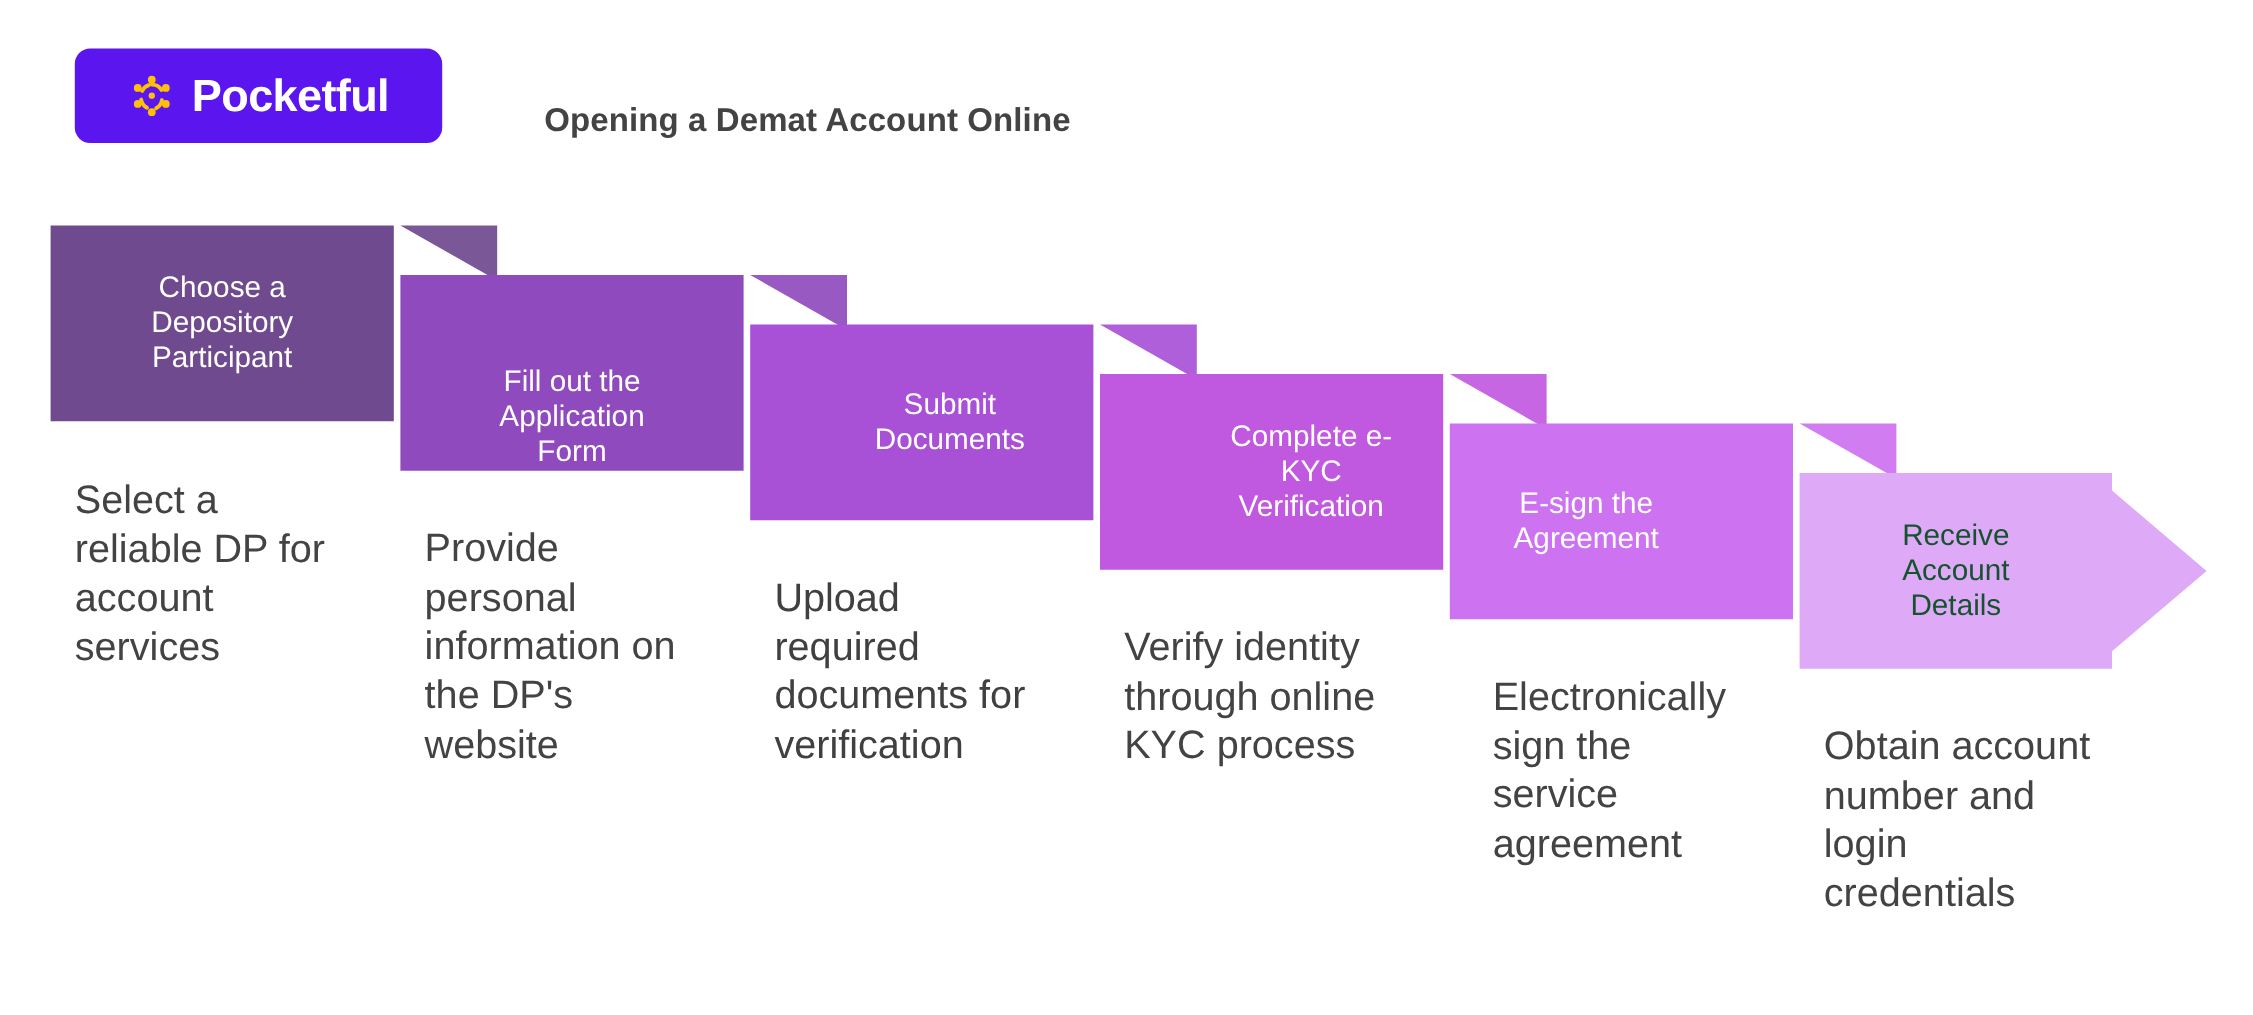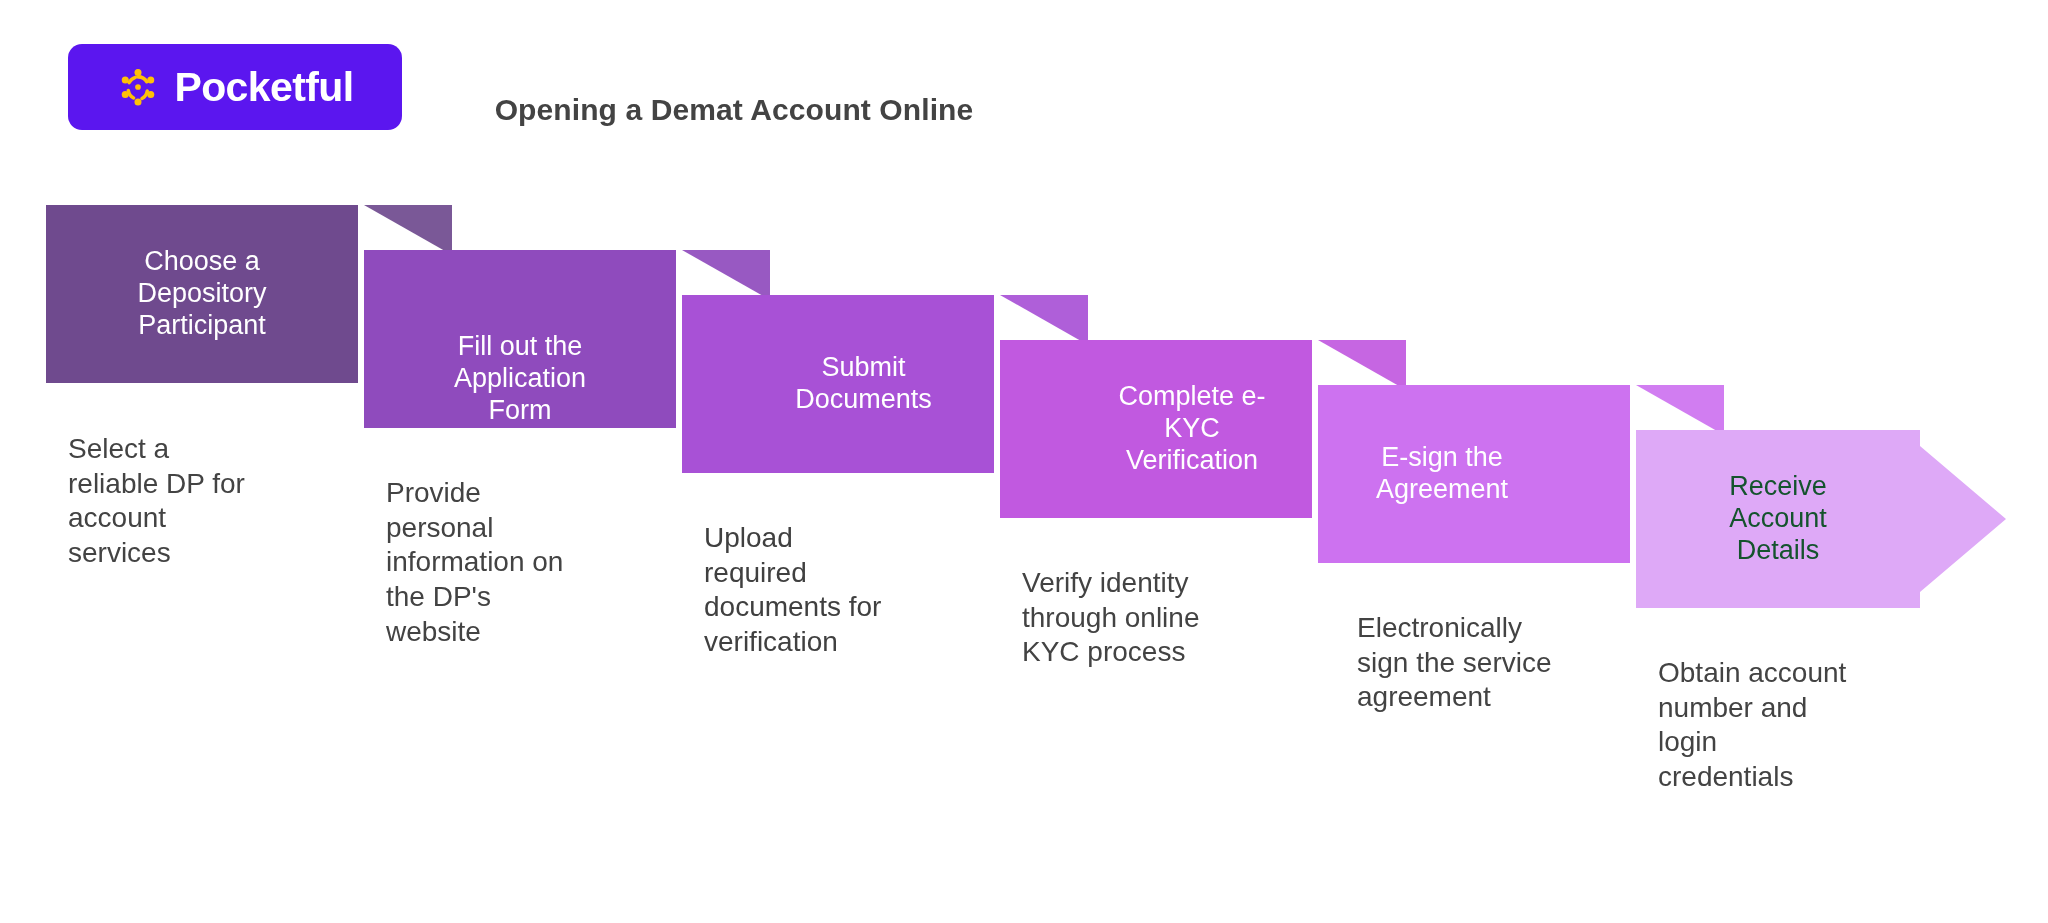--- a/index.html
+++ b/index.html
@@ -85,21 +85,21 @@
     white-space: pre-line;
     box-sizing: border-box;
     display: flex;
     align-items: center;
     justify-content: center;
     pointer-events: none;
   }
   .step-desc {
     position: absolute;
     color: #434343;
-    font-size: 28px;
+    font-size: 36px;
     line-height: 1.24;
     white-space: pre-line;
     box-sizing: border-box;
   }
 </style>
 </head>
 <body>
 
 <div id="canvas">
 

